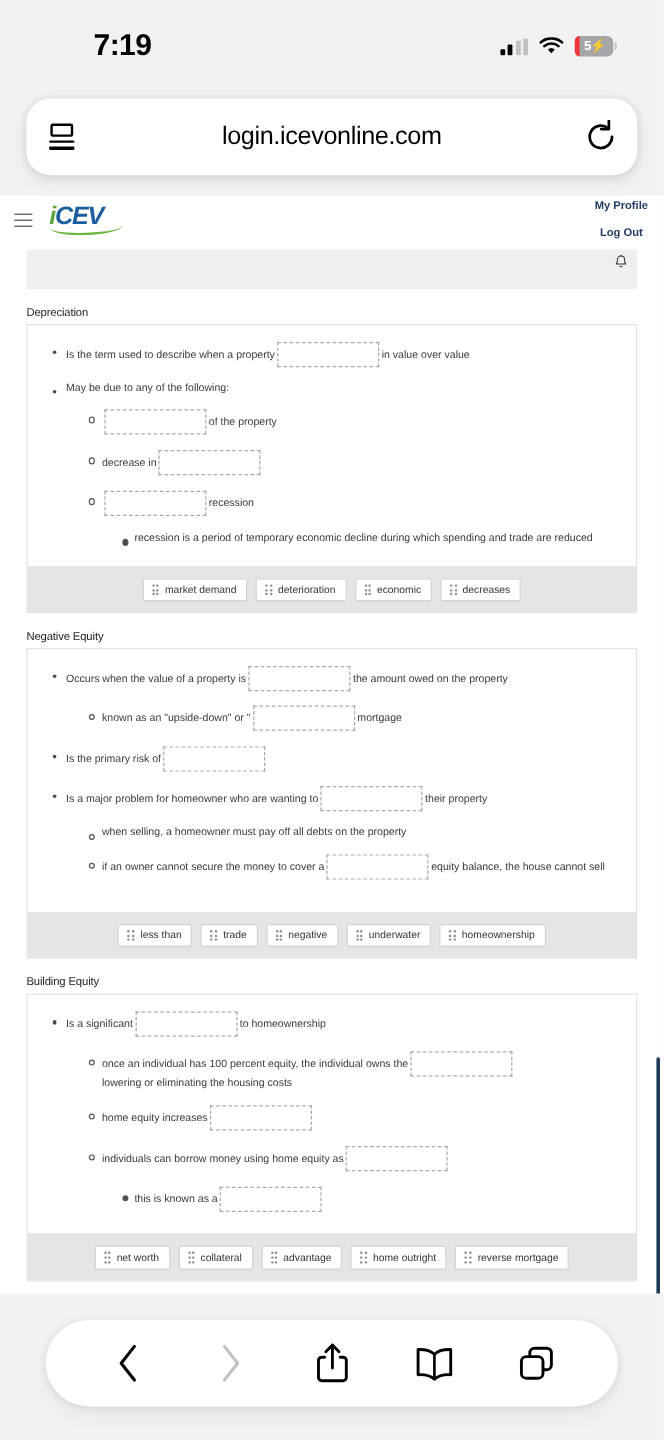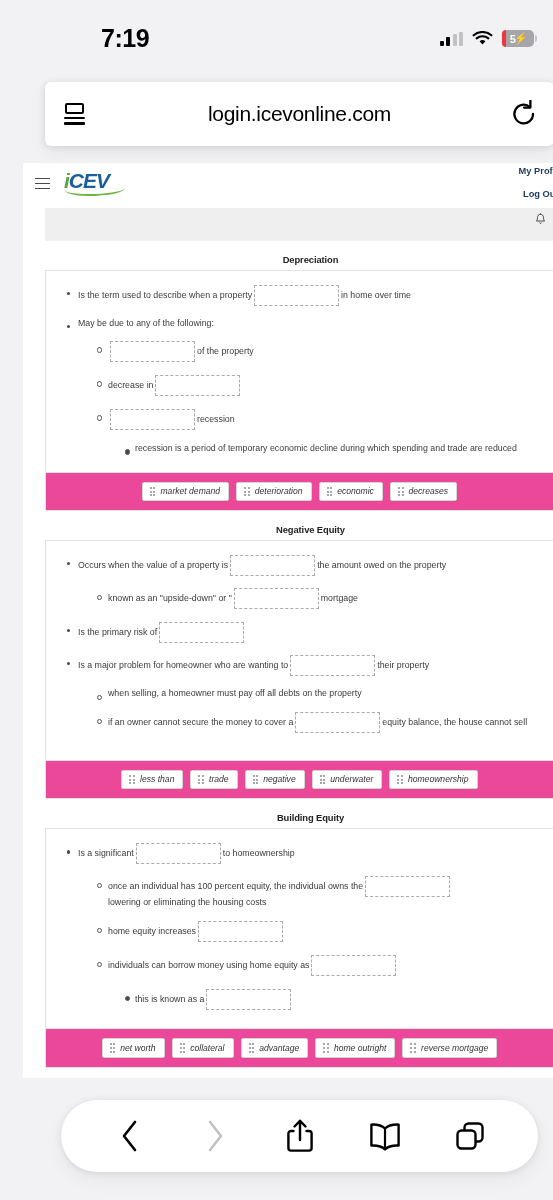--- a/index.html
+++ b/index.html
@@ -3,21 +3,21 @@
 <meta charset="utf-8">
 <title>iCEV Guided Notes</title>
 <style>
   * { box-sizing: border-box; margin:0; padding:0; }
   html, body {
     width:553px; height:1200px;
     background:#f2f2f4;
     font-family:"Liberation Sans", sans-serif;
     overflow:hidden;
   }
-  #screen { position:relative; width:485px; height:1200px; background:#f2f2f4;margin-left:23px; }
+  #screen { position:relative; width:485px; height:1200px; background:#f2f2f4; }
 
   
   .statusbar { position:absolute; top:0; left:0; width:553px; height:72px; }
   .sb-time {
     position:absolute; left:78px; top:24px;
     font-size:25px; font-weight:600; color:#000;
     letter-spacing:-0.5px;
   }
   .sb-right { position:absolute; right:42px; top:30px; display:flex; align-items:center; gap:9px; }
   .sig { display:flex; align-items:flex-end; gap:2.5px; height:14px; }
@@ -37,21 +37,21 @@
   .batt .pct { font-size:11px; font-weight:700; color:#fff; letter-spacing:-0.3px; z-index:2; padding-left:2px;}
   .batt .bolt { font-size:11px; color:#fff; z-index:2; margin-left:-1px;}
   .batt::after {
     content:""; position:absolute; right:-3px; top:5px;
     width:2px; height:7px; border-radius:0 2px 2px 0; background:#c6c6ca;
   }
 
   
   .urlbar {
     position:absolute; top:82px; left:22px; width:509px; height:64px;
-    background:#fff; border-radius:6px;
+    background:#fff; border-radius:20px;
     box-shadow:0 1px 7px rgba(0,0,0,.10), 0 6px 18px rgba(0,0,0,.06);
     display:flex; align-items:center;
   }
   .url-left { width:60px; display:flex; justify-content:center; align-items:center; }
   .url-text {
     flex:1; text-align:center; font-size:21px; color:#000;
     letter-spacing:-0.3px; font-weight:400;
   }
   .url-right { width:60px; display:flex; justify-content:center; align-items:center; }
   .icn-pagefmt { width:22px; height:23px; position:relative; }
@@ -89,31 +89,31 @@
   .nav-link { font-size:9.3px; color:#1f3a5f; font-weight:700; }
   .bell { width:11px; height:13px; position:relative; }
 
   .content { padding:0 0 12px 0; background:#fff; }
   .ghost-card {
     margin:4px 22px 0 22px; height:33px; background:#efeff0;
     border-radius:1px;
   }
 
   .sec-title {
-    font-size:9.4px; font-weight:700; color:#222;
-    margin:13px 0 5px 22px; letter-spacing:-0.1px;text-align:center;
+    font-size:9.4px; font-weight:400; color:#222;
+    margin:13px 0 5px 22px; letter-spacing:-0.1px;
   }
   .card {
     margin:0 22px; border:1px solid #e3e3e3; background:#fff;
   }
   .card-body { padding:14px 16px 14px 16px; }
   .card-foot {
-    background:#ec4899; border-top:1px solid #e3e3e3;
+    background:#e5e5e5; border-top:1px solid #e3e3e3;
     padding:9px 13px; display:flex; justify-content:center;
-    flex-wrap:wrap; gap:7px;font-style:italic;
+    flex-wrap:wrap; gap:7px;
   }
   .chip {
     background:#fff; border:1px solid #d4d4d4; border-radius:2px;
     padding:4px 8px 4px 7px; font-size:8.6px; color:#333;
     display:inline-flex; align-items:center; gap:5px; line-height:1;
     box-shadow:0 1px 0 rgba(0,0,0,0.02);
   }
   .grip { display:grid; grid-template-columns:2px 2px; grid-gap:1.6px 1.6px; }
   .grip i { width:2px; height:2px; background:#8a8a8a; border-radius:50%; display:block;}
 
@@ -238,21 +238,21 @@
     <div class="content">
       <div class="ghost-card"></div>
       <div id="sections-root">
           <div class="sec-title">Depreciation</div>
           <div class="card">
             <div class="card-body">
               <ul class="lv1">
                 <li class="li">
                   <span>Is the term used to describe when a property</span> 
                   <span class="blank w-md"></span>
-                  <span>in home over time</span> 
+                  <span>in value over value</span> 
                 </li>
                 <li class="li">
                   <span>May be due to any of the following:</span> 
                 </li>
                 <ul class="lv2">
                   <li class="li">
                     <span class="blank w-md"></span>
                     <span>of the property</span> 
                   </li>
                   <li class="li">

